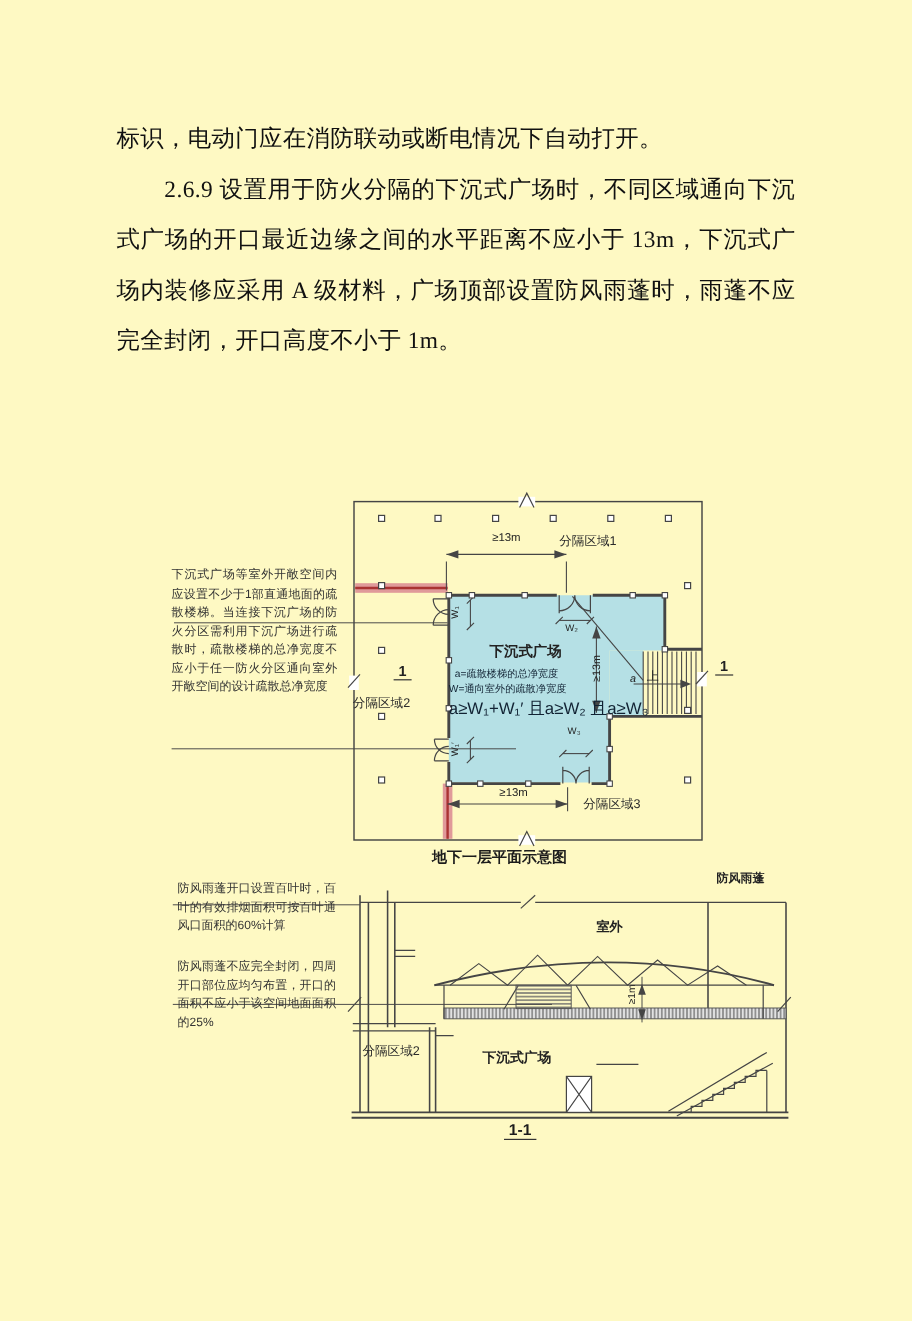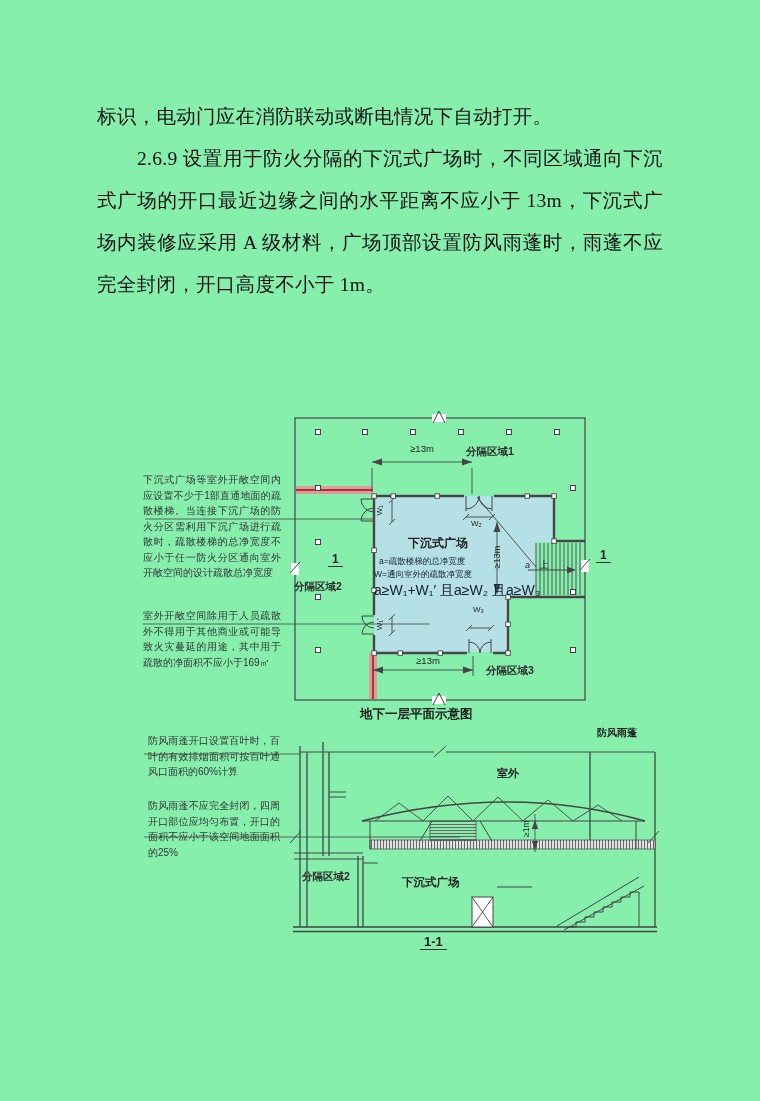--- a/index.html
+++ b/index.html
@@ -1,29 +1,29 @@
 <!DOCTYPE html>
 <html><head>
 <meta charset="utf-8">
 <style>
   html,body{margin:0;padding:0;background:#e9e9e9;}
-  #page{position:relative;width:760px;height:1101px;background:#86efac;margin:0 auto;overflow:hidden;
+  #page{position:relative;width:760px;height:1101px;background:#fef9c3;margin:0 auto;overflow:hidden;
         font-family:"Liberation Serif","DejaVu Serif",serif;}
   
   #doc-text{position:absolute;left:97px;top:96px;width:566px;color:#111;}
   #doc-text p{margin:0;font-size:19.5px;line-height:42px;text-align:justify;letter-spacing:0.3px;}
   #doc-text p.ind{text-indent:2.05em;}
   
   #figure{position:absolute;left:130px;top:400px;width:540px;height:560px;}
   #figure svg{position:absolute;left:0;top:0;}
   .lbl{position:absolute;color:#222;white-space:nowrap;line-height:1.1;
        font-family:"Liberation Sans","DejaVu Sans",sans-serif;}
   .ann{position:absolute;color:#333;font-size:10px;line-height:15.5px;text-align:justify;
        font-family:"Liberation Sans","DejaVu Sans",sans-serif;}
-  .zone{font-size:10.5px;font-weight:bold;color:#2b2b2b;}
+  .zone{font-size:10.5px;font-weight:normal;color:#2b2b2b;}
   .small-dim{font-size:8px;color:#222;}
   .rot{transform:rotate(-90deg);transform-origin:center center;text-align:center;}
   .mark1{font-size:12px;font-weight:bold;border-bottom:1.5px solid #333;padding:0 4px;color:#222;}
   .caption{font-weight:bold;color:#1c1c1c;}
   #pageno{position:absolute;left:0;right:0;top:986px;text-align:center;font-size:20px;color:#222;}
 </style>
 </head>
 <body>
 
 <div id="page">
@@ -182,21 +182,20 @@
         </g>
         <line x1="367" y1="487" x2="402" y2="487" stroke-width="1.2"></line>
 
         <line x1="14" y1="354" x2="170" y2="354" stroke-width="0.8"></line>
         <line x1="14" y1="437" x2="330" y2="437" stroke-width="0.8"></line>
         <path stroke-width="1" d="M160,443 L171,431 M518,443 L529,431"></path>
       </g>
     </svg>
 
     <div class="ann" style="left:13px;top:72px;width:138px;">下沉式广场等室外开敞空间内应设置不少于1部直通地面的疏散楼梯。当连接下沉广场的防火分区需利用下沉广场进行疏散时，疏散楼梯的总净宽度不应小于任一防火分区通向室外开敞空间的设计疏散总净宽度</div>
-    <div class="ann" style="left:13px;top:208px;width:138px;">室外开敞空间除用于人员疏散外不得用于其他商业或可能导致火灾蔓延的用途，其中用于疏散的净面积不应小于169㎡</div>
 
     <div class="lbl zone" style="left:336px;top:46px;">分隔区域1</div>
     <div class="lbl zone" style="left:164px;top:181px;">分隔区域2</div>
     <div class="lbl zone" style="left:356px;top:265px;">分隔区域3</div>
 
     <div class="lbl" style="left:262px;top:137px;width:92px;text-align:center;font-size:12px;font-weight:bold;">下沉式广场</div>
     <div class="lbl" style="left:249px;top:157px;font-size:8.5px;color:#123;">a=疏散楼梯的总净宽度</div>
     <div class="lbl" style="left:244px;top:170px;font-size:8.5px;color:#123;">W=通向室外的疏散净宽度</div>
     <div class="lbl" style="left:244px;top:183px;font-size:14px;color:#123;">a≥W₁+W₁′ 且a≥W₂ 且a≥W₃</div>
 

